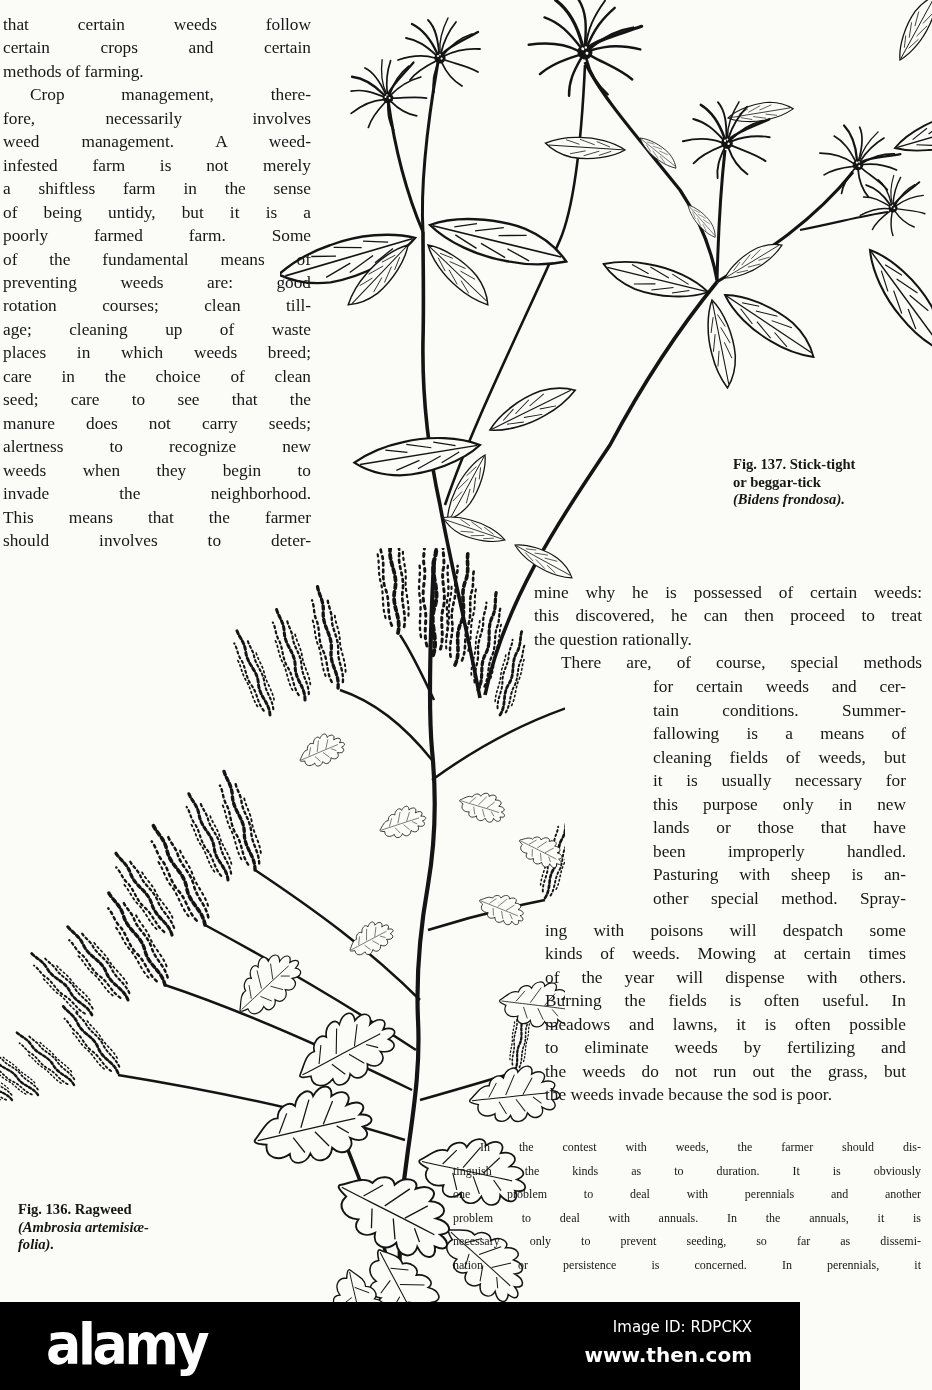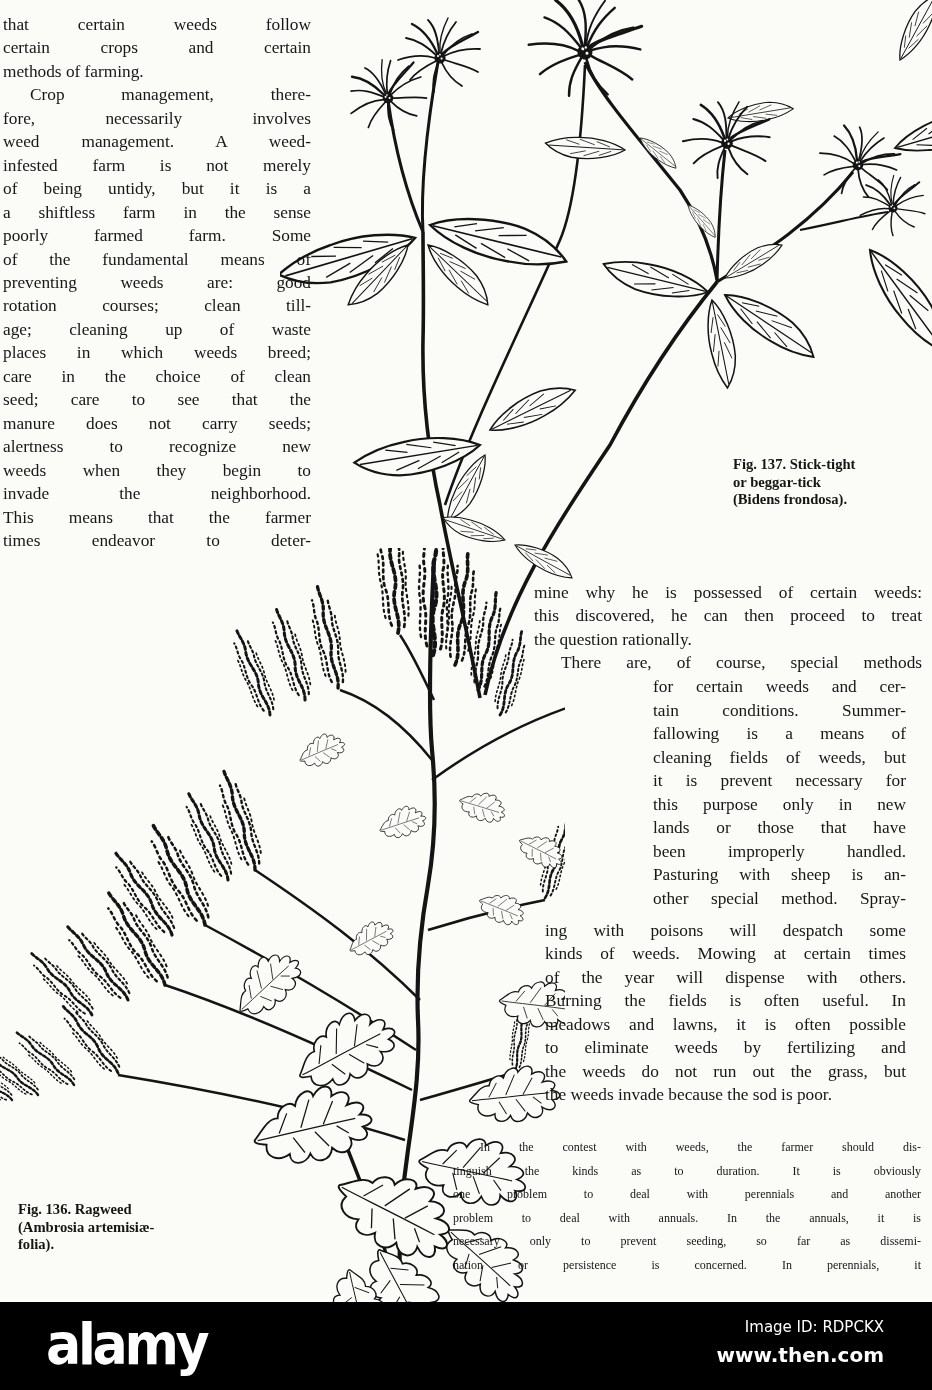--- a/index.html
+++ b/index.html
@@ -12,22 +12,22 @@
   .tline.ind{text-indent:27px;}
   #leftcol{left:3px;top:2px;width:308px;font-size:17.3px;line-height:23.45px;margin-top:11px;}
   #rcolA{left:518px;top:581px;width:388px;font-size:17.3px;line-height:23.45px;margin-left:16px;}
   #rcolB{left:653px;top:675px;width:253px;font-size:17.3px;line-height:23.55px;}
   #rcolC{left:545px;top:919px;width:361px;font-size:17.3px;line-height:23.45px;}
   #rcolD{left:453px;top:1136px;width:468px;font-size:12px;line-height:23.6px;}
   .cap{position:absolute;z-index:4;font-weight:bold;
        font-size:14.6px;line-height:17.6px;color:#151515;}
   #cap137{left:733px;top:456px;width:185px;}
   #cap136{left:18px;top:1201px;width:182px;}
-  .cap .it{}
-  .bar{position:absolute;z-index:6;left:0;top:1302px;width:932px;height:88px;background:#000;}
+  .cap .it{font-style:italic;}
+  .bar{position:absolute;z-index:6;left:0;top:1302px;width:800px;height:88px;background:#000;}
   .logo{position:absolute;left:46px;top:8px;color:#fff;font-family:"DejaVu Sans","Liberation Sans",sans-serif;
         font-weight:bold;font-size:55px;letter-spacing:-3.5px;transform:scale(.95,1.05);transform-origin:left top;}
   .wm-right{position:absolute;right:48px;top:16px;text-align:right;color:#fff;
         font-family:"DejaVu Sans","Liberation Sans",sans-serif;}
   .wm-id{font-size:15px;font-weight:normal;}
   .wm-url{font-size:20px;font-weight:bold;margin-top:7px;}
 </style>
 </head>
 <body>
 
@@ -174,53 +174,53 @@
 
   <div id="leftcol" class="col">
 
   <div class="tline">that certain weeds follow</div>
       <div class="tline">certain crops and certain</div>
       <div class="tline end">methods of farming.</div>
       <div class="tline ind">Crop management, there-</div>
       <div class="tline">fore, necessarily involves</div>
       <div class="tline">weed management. A weed-</div>
       <div class="tline">infested farm is not merely</div>
+      <div class="tline">a shiftless farm in the sense</div>
       <div class="tline">of being untidy, but it is a</div>
-      <div class="tline">a shiftless farm in the sense</div>
       <div class="tline">poorly farmed farm. Some</div>
       <div class="tline">of the fundamental means of</div>
       <div class="tline">preventing weeds are: good</div>
       <div class="tline">rotation courses; clean till-</div>
       <div class="tline">age; cleaning up of waste</div>
       <div class="tline">places in which weeds breed;</div>
       <div class="tline">care in the choice of clean</div>
       <div class="tline">seed; care to see that the</div>
       <div class="tline">manure does not carry seeds;</div>
       <div class="tline">alertness to recognize new</div>
       <div class="tline">weeds when they begin to</div>
       <div class="tline">invade the neighborhood.</div>
       <div class="tline">This means that the farmer</div>
-      <div class="tline">times endeavor to deter-</div>
+      <div class="tline">should involves to deter-</div>
     </div>
 
   <div id="rcolA" class="col">
 
   <div class="tline">mine why he is possessed of certain weeds:</div>
       <div class="tline">this discovered, he can then proceed to treat</div>
       <div class="tline end">the question rationally.</div>
       <div class="tline ind">There are, of course, special methods</div>
     </div>
 
   <div id="rcolB" class="col">
 
   <div class="tline">for certain weeds and cer-</div>
       <div class="tline">tain conditions. Summer-</div>
       <div class="tline">fallowing is a means of</div>
       <div class="tline">cleaning fields of weeds, but</div>
-      <div class="tline">it is prevent necessary for</div>
+      <div class="tline">it is usually necessary for</div>
       <div class="tline">this purpose only in new</div>
       <div class="tline">lands or those that have</div>
       <div class="tline">been improperly handled.</div>
       <div class="tline">Pasturing with sheep is an-</div>
       <div class="tline">other special method. Spray-</div>
     </div>
 
   <div id="rcolC" class="col">
 
   <div class="tline">ing with poisons will despatch some</div>

